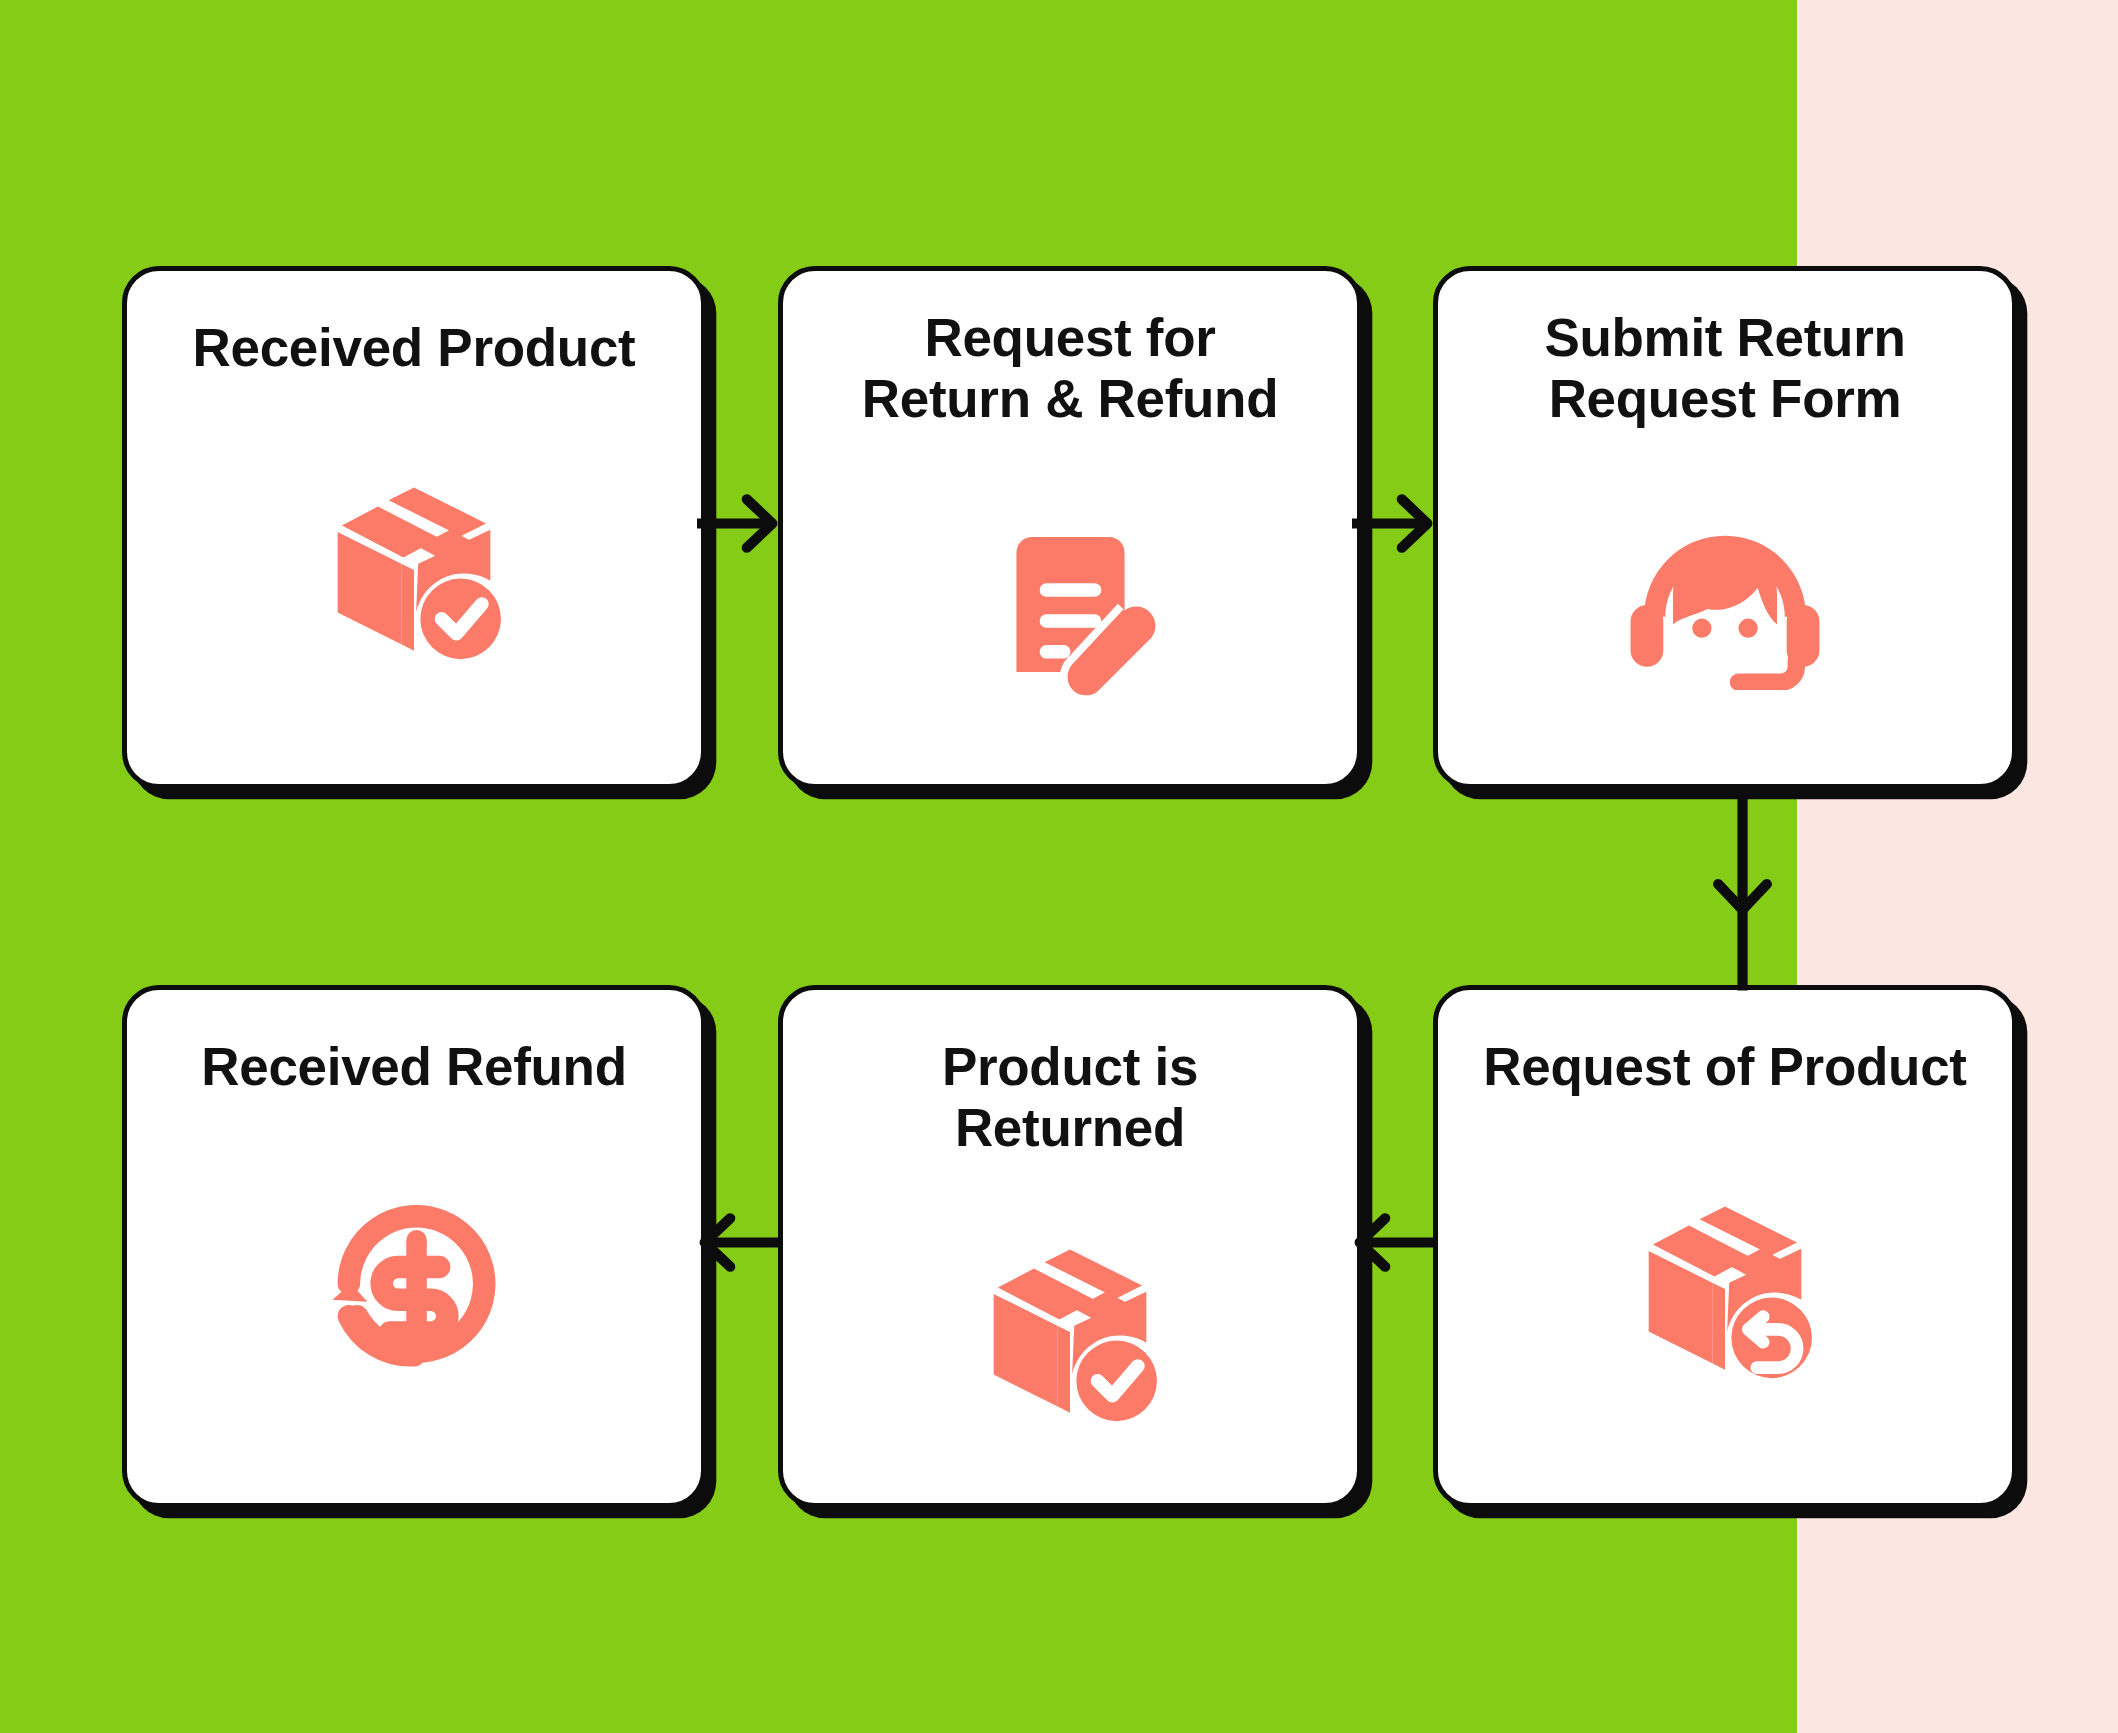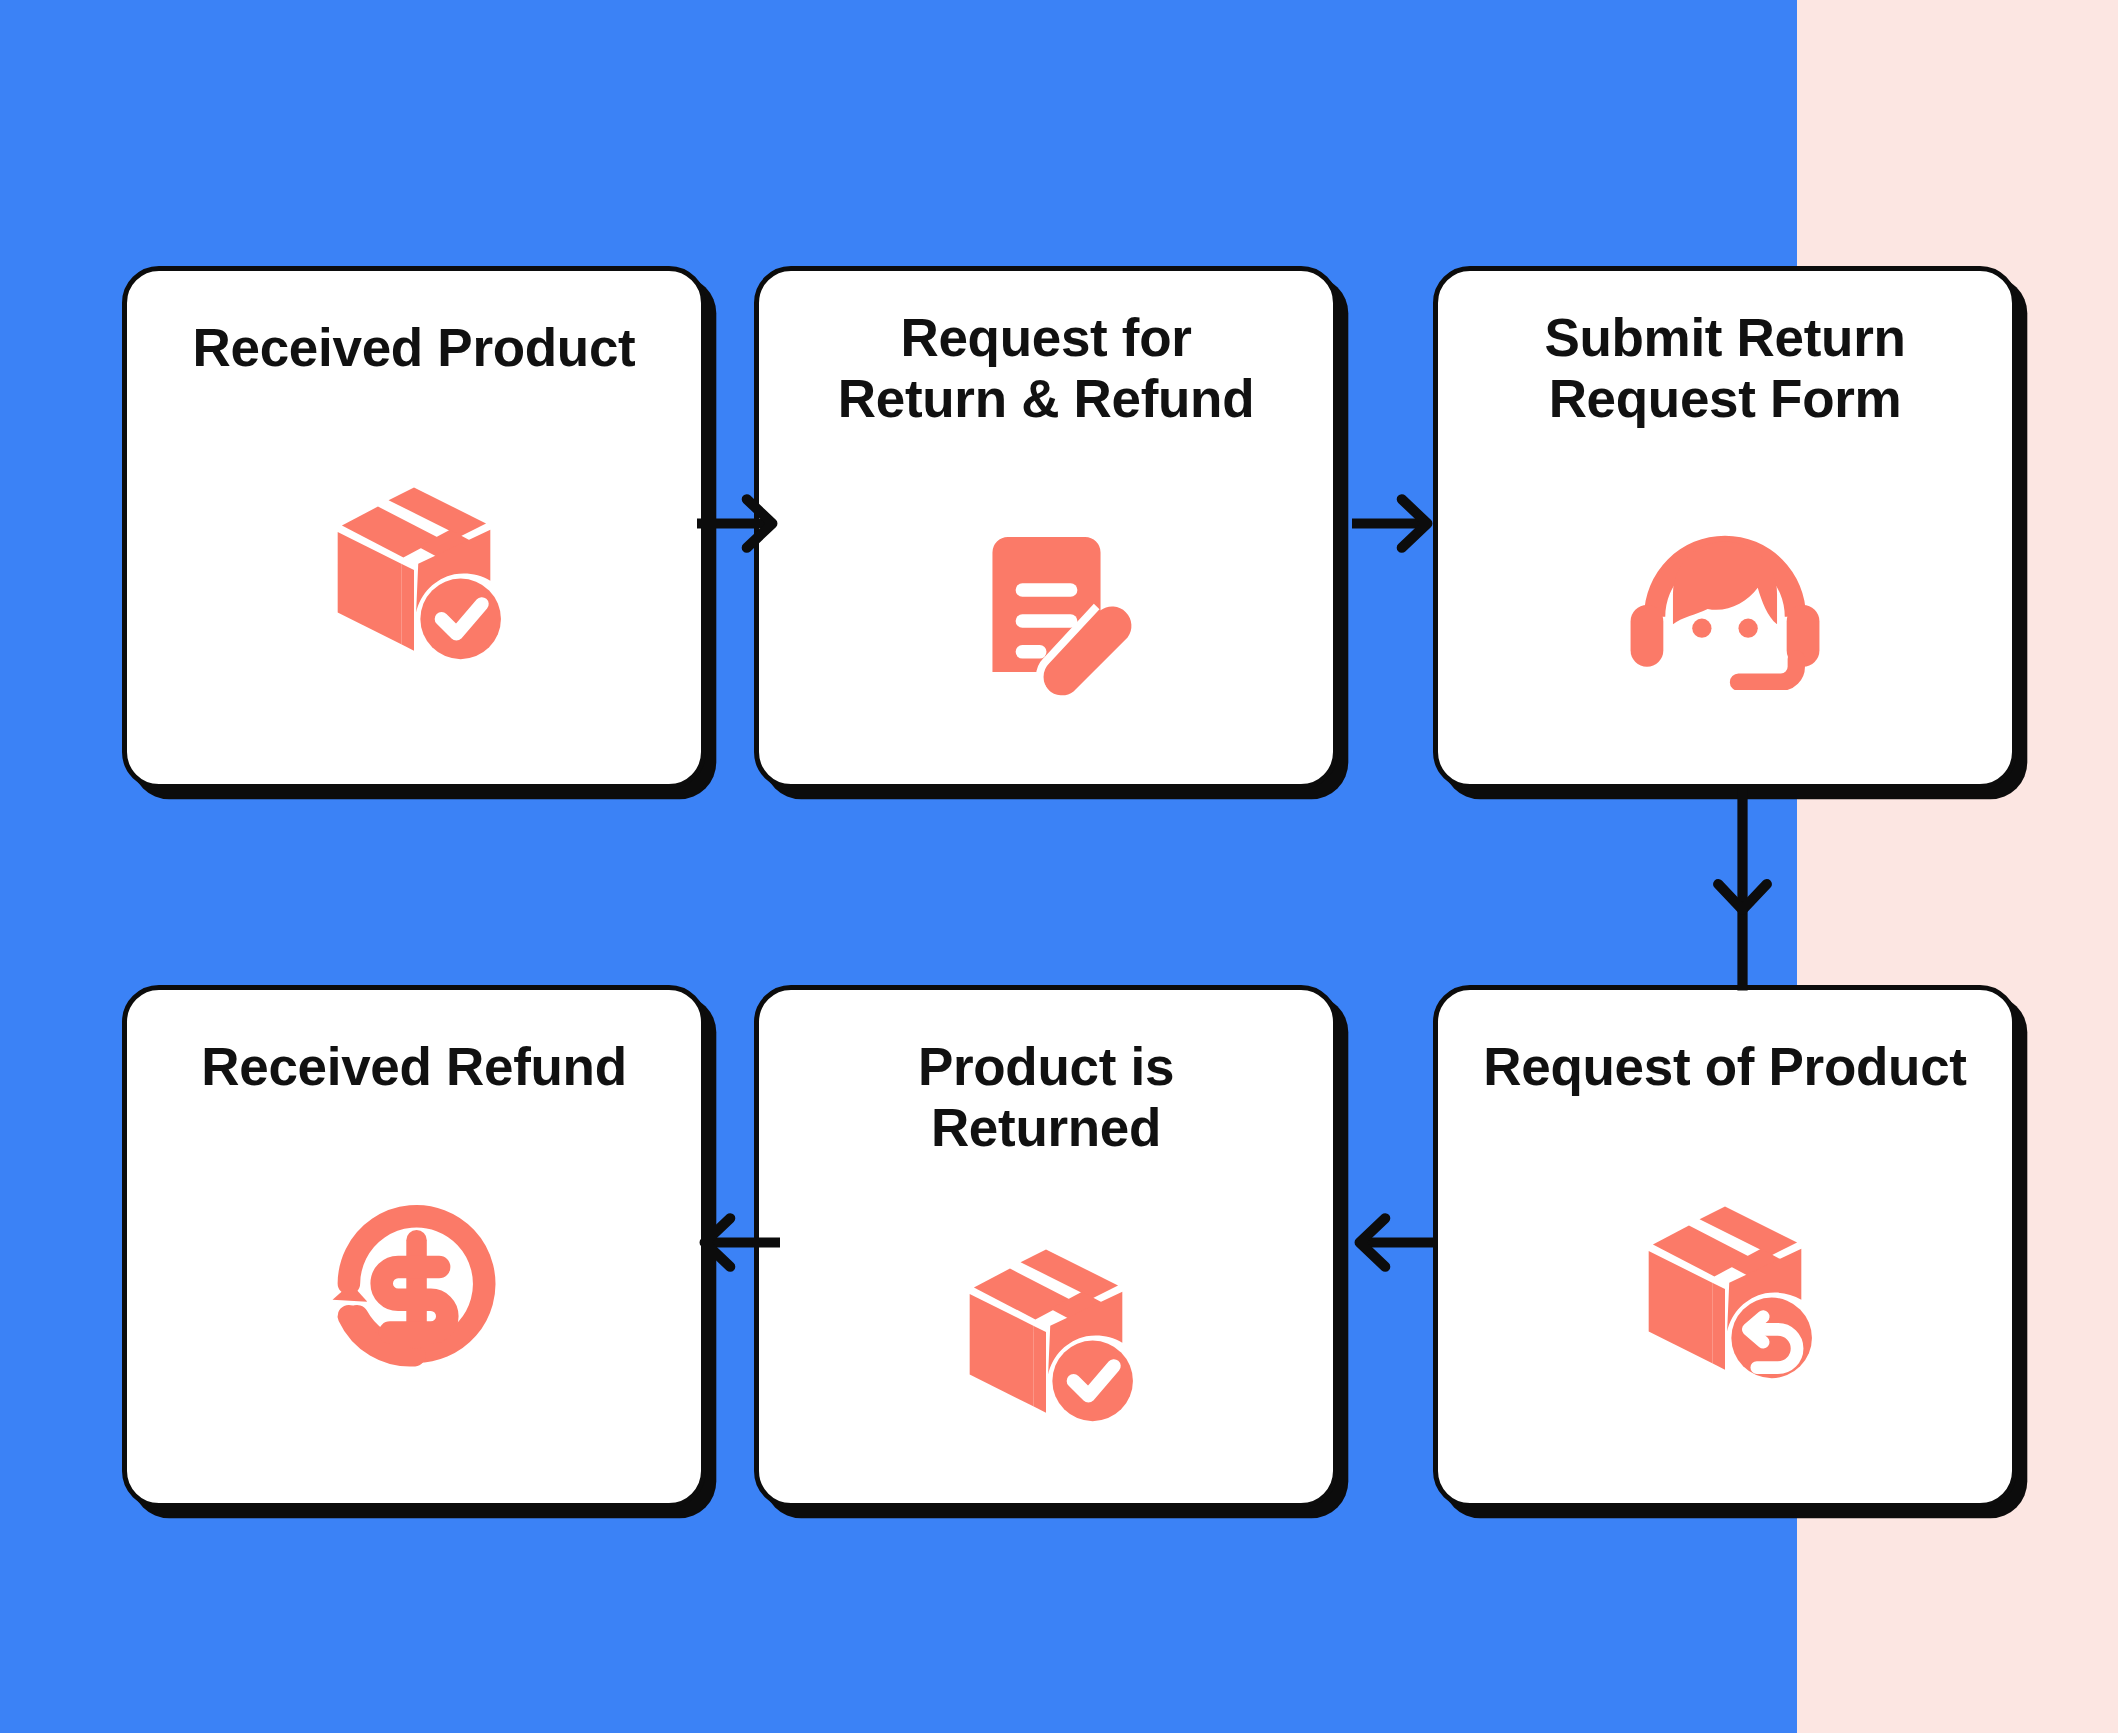--- a/index.html
+++ b/index.html
@@ -6,21 +6,21 @@
   html, body {
     width:2119px; height:1733px;
     overflow:hidden;
     font-family:"Liberation Sans", sans-serif;
   }
   body { background:#FCE6E2; }
 
   .canvas {
     position:relative;
     width:1797px; height:1733px;
-    background:#3b82f6;
+    background:#84cc16;
   }
 
   
   .grid {
     position:absolute;
     left:122px; top:266px;
     width:1881px; height:1223px;
   }
 
   .card {
@@ -30,21 +30,21 @@
     border:5.8px solid #0C0C0C;
     border-radius:37px;
     box-shadow:10.3px 10.3px 0 0 #0C0C0C;
     display:flex;
     flex-direction:column;
     align-items:center;
   }
 
   
   .col0 { left:0px;    }
-  .col1 { left:632px;gap:25px; }
+  .col1 { left:656px;gap:25px; }
   .col2 { left:1311px; }
   
   .row0 { top:0px;     }
   .row1 { top:719px;  }
 
   .card-title {
     margin-top:46px;
     width:86%;
     text-align:center;
     font-size:53px;

